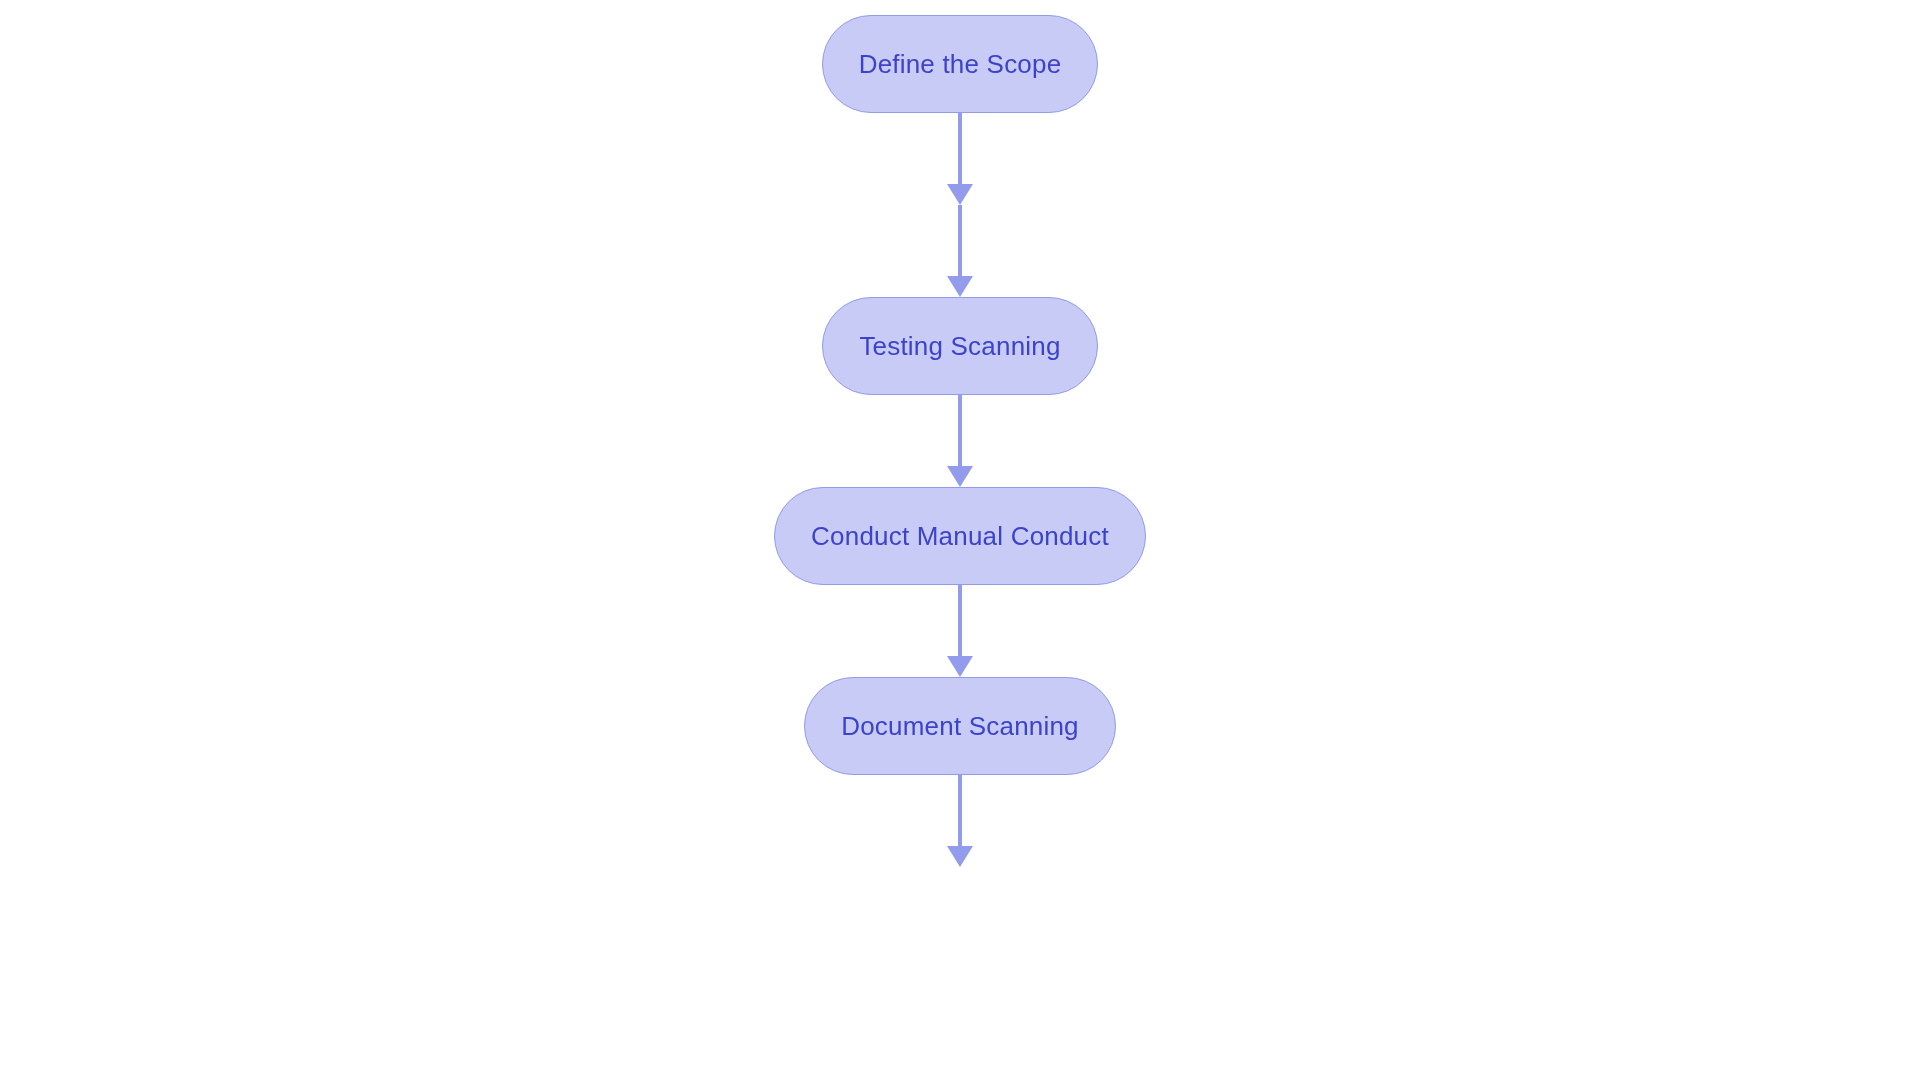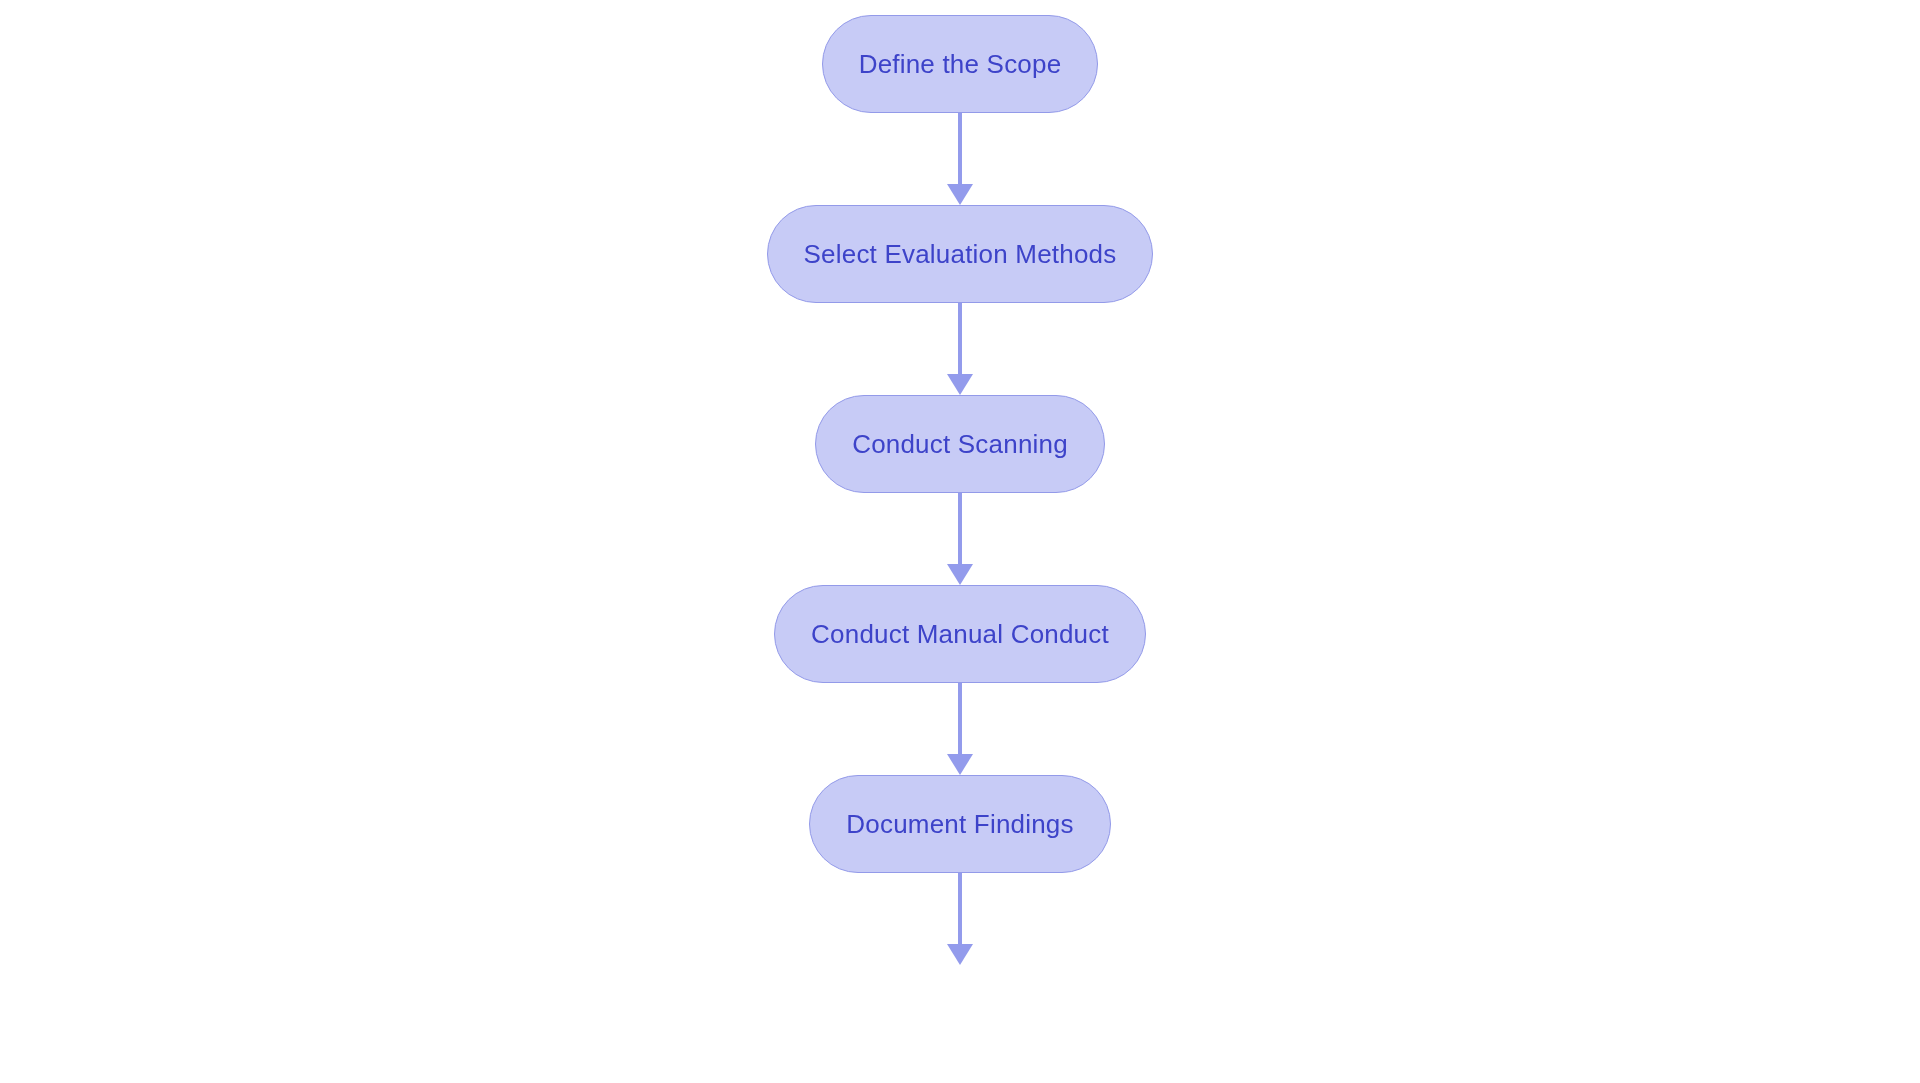--- a/index.html
+++ b/index.html
@@ -75,34 +75,33 @@
 </head>
 <body>
 
 <div class="canvas">
   <div class="flow" id="flow">
       <div class="flow-node">Define the Scope</div>
       <div class="connector">
         <div class="line"></div>
         <div class="head"></div>
       </div>
-      <div class="flow-node">Select Evaluation Methods</div>
       <div class="connector">
         <div class="line"></div>
         <div class="head"></div>
       </div>
-      <div class="flow-node">Conduct Scanning</div>
+      <div class="flow-node">Testing Scanning</div>
       <div class="connector">
         <div class="line"></div>
         <div class="head"></div>
       </div>
       <div class="flow-node">Conduct Manual Conduct</div>
       <div class="connector">
         <div class="line"></div>
         <div class="head"></div>
       </div>
-      <div class="flow-node">Document Findings</div>
+      <div class="flow-node">Document Scanning</div>
       <div class="connector">
         <div class="line"></div>
         <div class="head"></div>
       </div>
     </div>
 </div>
 
 </body></html>

